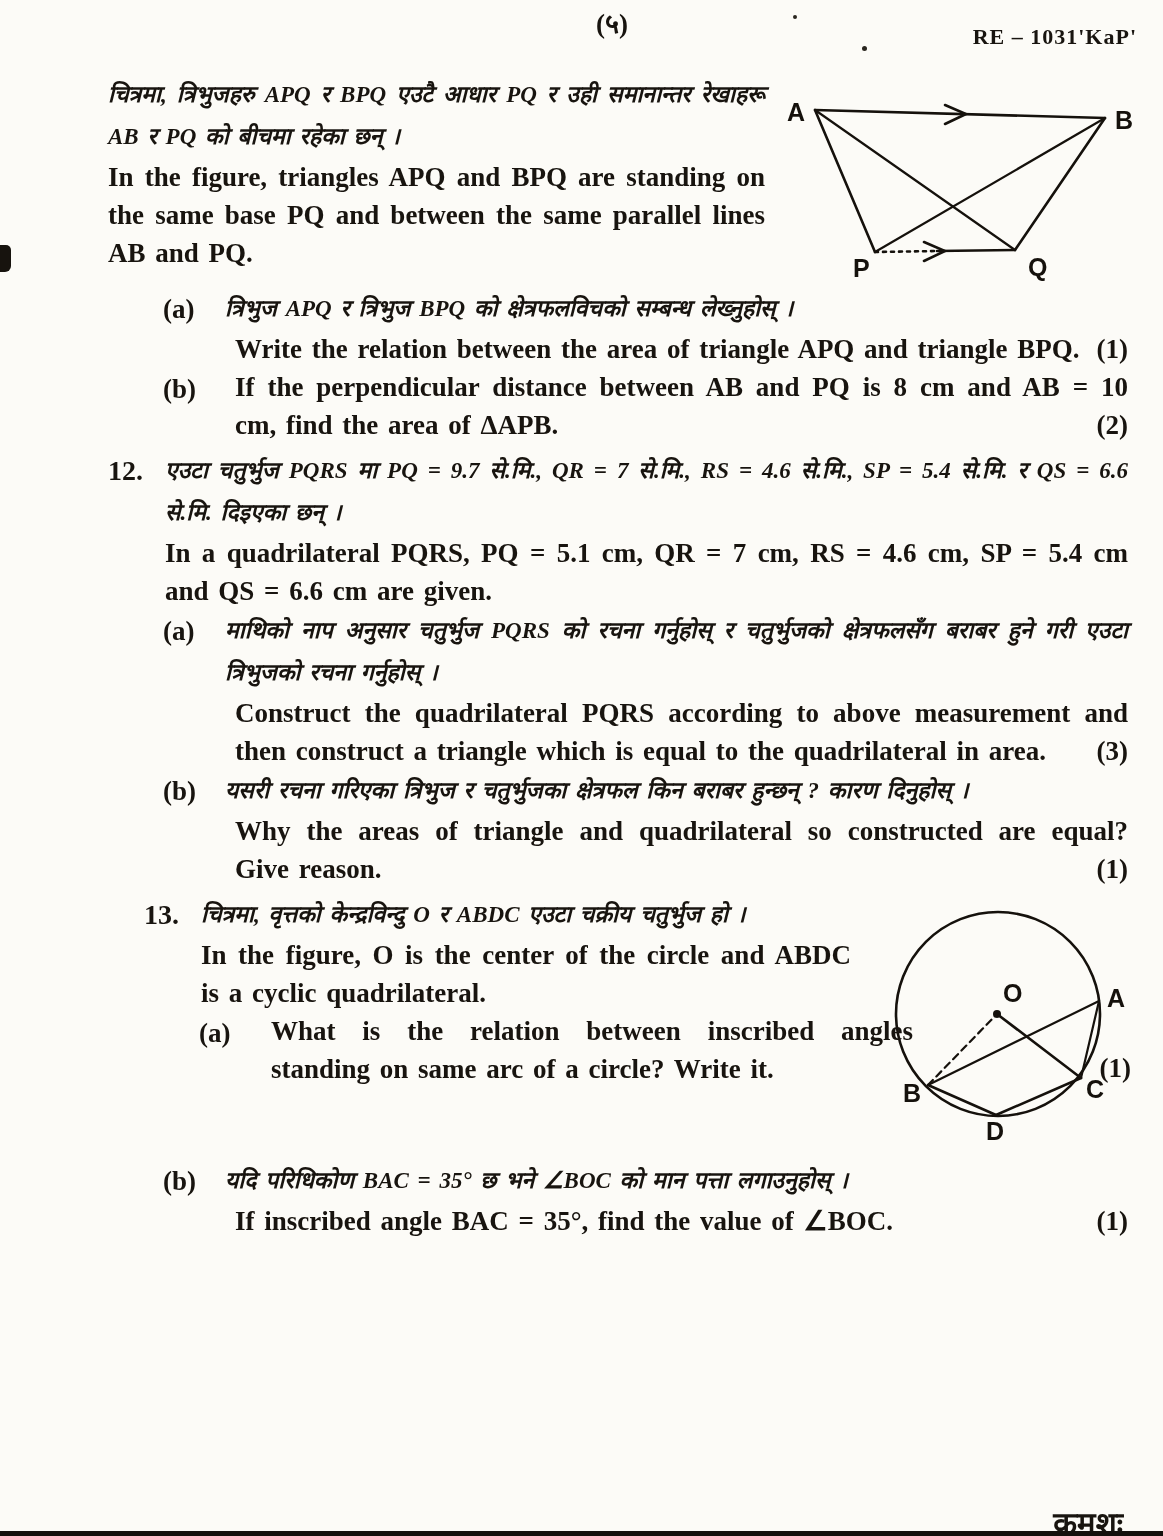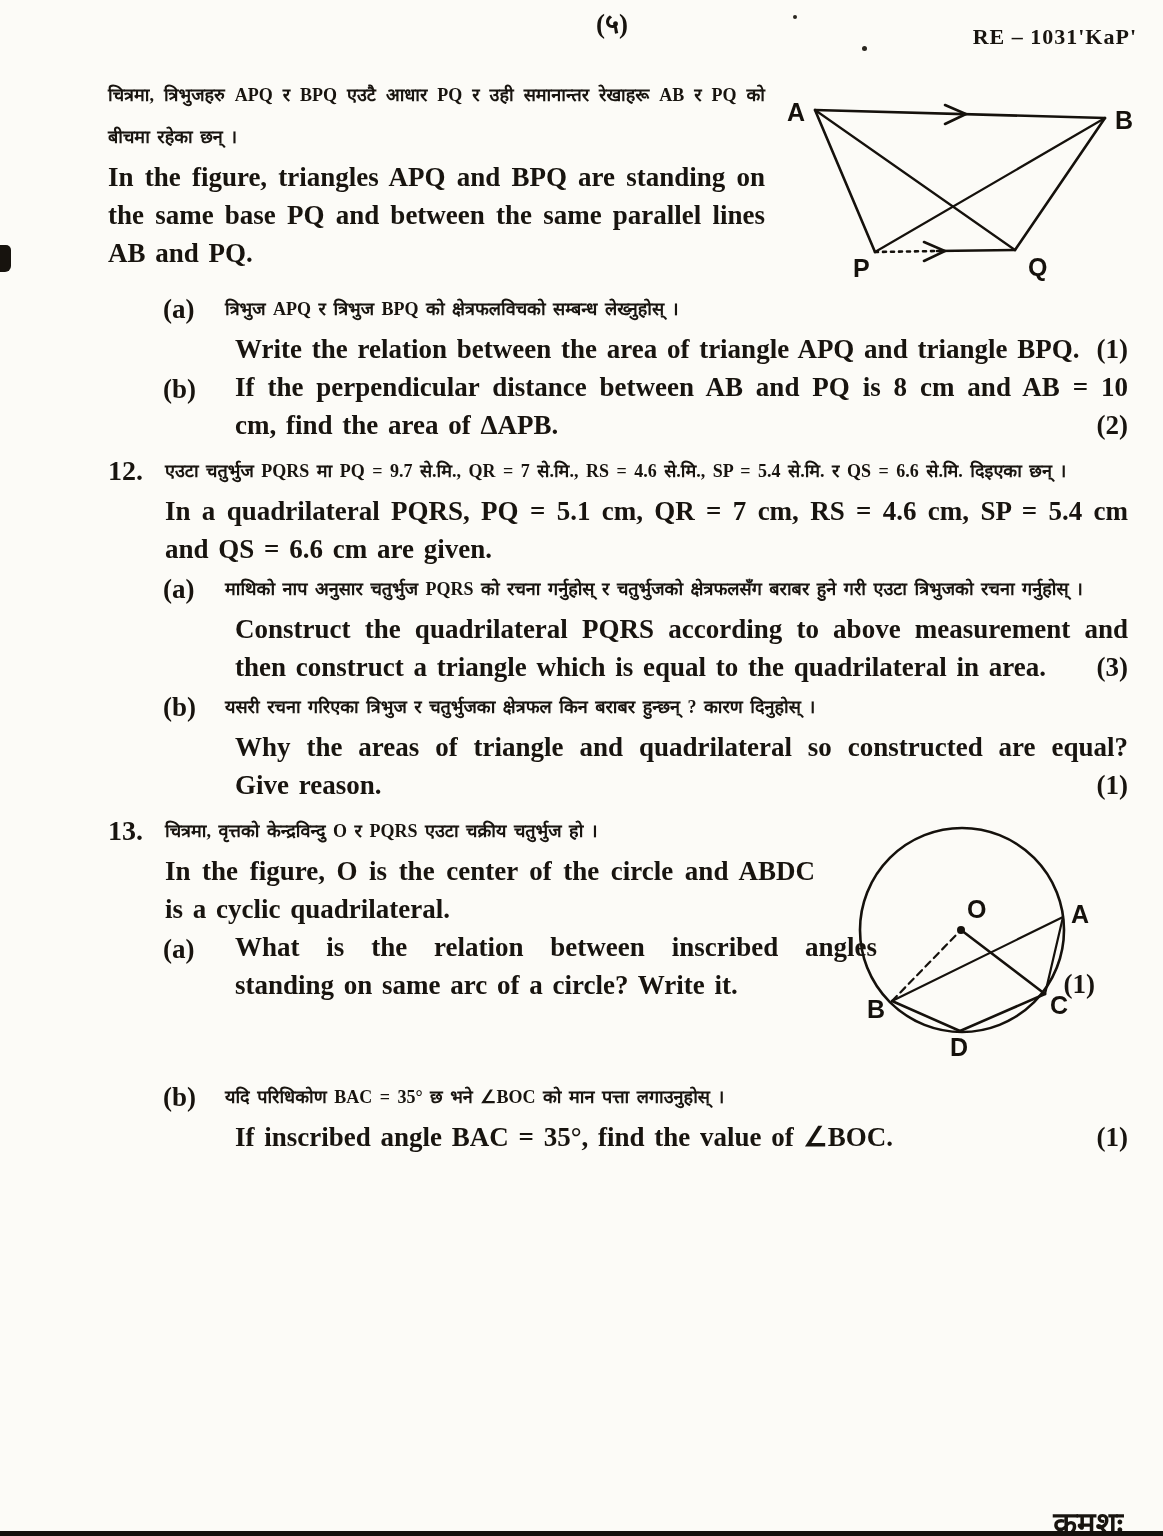--- a/index.html
+++ b/index.html
@@ -7,38 +7,38 @@
     position:relative;width:1163px;height:1536px;margin:0 auto;
     background:#fcfbf7;color:#18140f;overflow:hidden;
     font-family:"Liberation Serif",serif;font-weight:600;
   }
   
   .pageno{position:absolute;left:596px;top:4px;font-size:27px;font-weight:bold;}
   .papercode{position:absolute;right:26px;top:24px;font-size:22px;font-weight:bold;letter-spacing:1px;}
   
   .content{position:absolute;left:108px;top:74px;width:1020px;}
   p{margin:0;}
-  .np{font-size:18px;line-height:42px;text-align:justify;word-spacing:3px;}
+  .np{font-size:23px;line-height:42px;text-align:justify;word-spacing:3px;font-style:italic;}
   .en{font-size:27px;line-height:38px;text-align:justify;word-spacing:3px;}
   .stmt{display:flex;}
   .qnum{flex:none;width:57px;font-size:28px;line-height:42px;font-weight:bold;}
   .stmt-body{flex:1;min-width:0;}
   .subq{display:flex;margin-left:55px;position:relative;}
   .sublabel{flex:none;width:62px;font-size:27px;line-height:42px;}
   .subbody{flex:1;min-width:0;}
   .subbody .en{padding-left:10px;}
   .marks{float:right;font-size:27px;}
   .marks-abs{position:absolute;right:-280px;bottom:4px;font-size:27px;}
   
   .q11-row{display:flex;}
   .q11-text{width:657px;flex:none;}
   .q11-fig{flex:1;padding-top:10px;padding-left:20px;}
   
   .q13-row{display:flex;position:relative;}
-  .q13-left{width:707px;flex:none;}
+  .q13-left{width:707px;flex:none;margin-left:36px;}
   .q13-fig{width:300px;flex:none;padding-top:12px;padding-left:30px;}
   .q13-left .subbody{margin-right:-62px;}
   .sect{margin-bottom:4px;}
   .gap6{margin-top:6px;}
   
   svg .stroke{stroke:#15110c;stroke-width:2.6;fill:none;stroke-linecap:round;}
   svg .thin{stroke-width:2.2;}
   svg text{font-family:"Liberation Sans",sans-serif;font-weight:bold;font-size:25px;fill:#15110c;}
   
   .ink-smudge{position:absolute;left:0;top:245px;width:11px;height:27px;background:#17130e;border-radius:0 5px 6px 0;}
@@ -127,21 +127,21 @@
         </div>
       </div>
     </section>
 
     <section class="sect gap6">
       <div class="q13-row">
         <div class="q13-left">
           <div class="stmt">
             <span class="qnum">13.</span>
             <div class="stmt-body">
-              <p class="np">चित्रमा, वृत्तको केन्द्रविन्दु O र PQRS एउटा चक्रीय चतुर्भुज हो ।</p>
+              <p class="np">चित्रमा, वृत्तको केन्द्रविन्दु O र ABDC एउटा चक्रीय चतुर्भुज हो ।</p>
               <p class="en">In the figure, O is the center of the circle and ABDC is a cyclic quadrilateral.</p>
             </div>
           </div>
           <div class="subq">
             <span class="sublabel">(a)</span>
             <div class="subbody">
               <p class="en">What is the relation between inscribed angles standing on same arc of a circle? Write it.</p>
             </div>
             <span class="marks-abs">(1)</span>
           </div>

